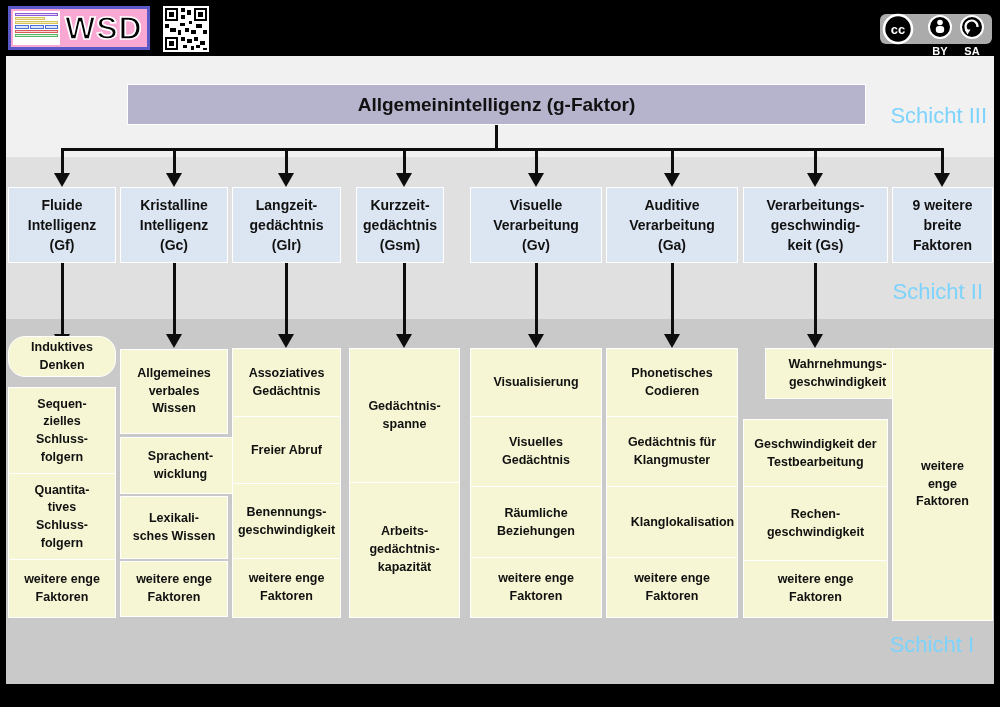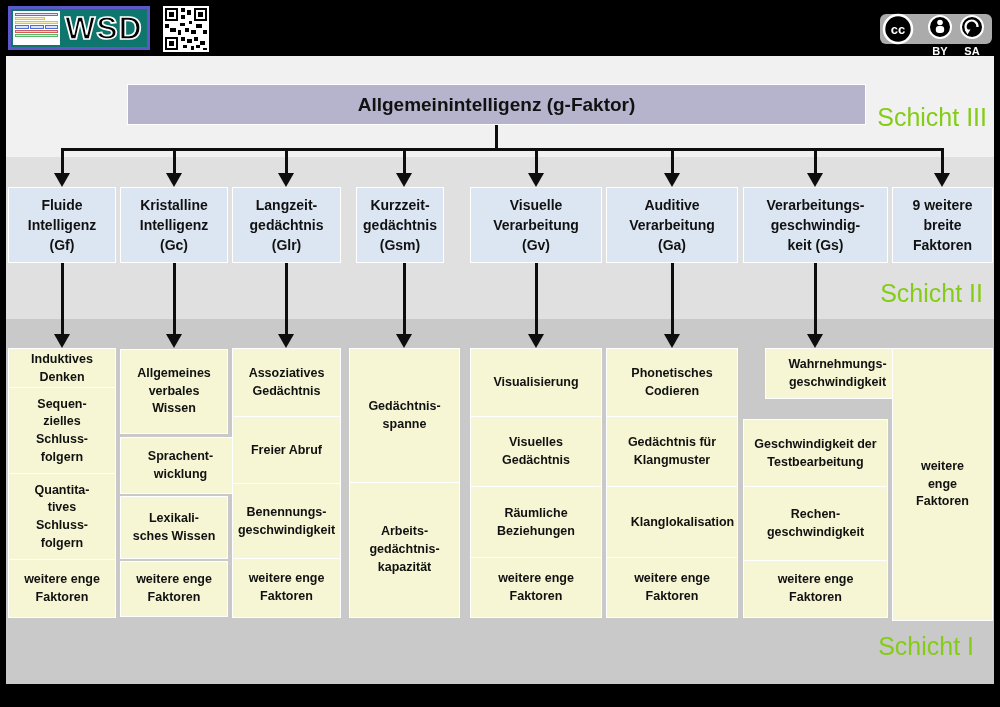--- a/index.html
+++ b/index.html
@@ -6,21 +6,21 @@
   .screen{
     position:relative;width:1000px;height:707px;background:#000;overflow:hidden;
     font-family:"Liberation Sans",sans-serif;color:#111;
   }
   .band{position:absolute;left:6px;width:988px;}
   .band-top{top:56px;height:101px;background:#f1f1f1;}
   .band-mid{top:157px;height:162px;background:#e0e0e0;}
   .band-bot{top:319px;height:365px;background:#c9c9c9;}
 
   
-  .logo-box{position:absolute;left:8px;top:6px;width:142px;height:44px;background:#0f766e;
+  .logo-box{position:absolute;left:8px;top:6px;width:142px;height:44px;background:#f9a8d4;
     border:3px solid #5b59c8;display:flex;align-items:center;box-sizing:border-box;}
   .thumb{width:48px;height:34px;background:#fff;margin-left:2px;padding:2px 2px;box-sizing:border-box;}
   .thumb .tr{height:3px;margin-bottom:1px;border-style:solid;border-width:1px;box-sizing:border-box;}
   .t1{border-color:#8a5bd6;background:#e9ddf7;}
   .t2{border-color:#d6c35b;background:#f7f0c0;width:70%;}
   .t3{border-color:#d6c35b;background:#f7f0c0;}
   .t4{display:flex;gap:1px;border:none !important;height:4px !important;}
   .t4 span{flex:1;border:1px solid #4a6fd6;background:#dde6f7;box-sizing:border-box;}
   .t5{border-color:#d65b5b;background:#f7d9d9;}
   .t6{border-color:#5bb86a;background:#ddf2e0;}
@@ -30,21 +30,21 @@
   .cc-badge-svg{position:absolute;left:872px;top:8px;}
 
   
   .bx{position:absolute;box-sizing:border-box;border:1px solid #ffffff;
       display:flex;align-items:center;justify-content:center;text-align:center;
       font-weight:bold;white-space:pre-line;}
   .title-bx{left:127px;top:84px;width:739px;height:41px;background:#b6b3cc;font-size:19px;}
   .broad{top:187px;height:76px;background:#dce6f2;font-size:14px;line-height:1.45;}
   .narrow{background:#f6f6d4;font-size:12.5px;line-height:1.42;}
 
-  .layer-label{position:absolute;font-size:25px;color:#84cc16;white-space:nowrap;}
+  .layer-label{position:absolute;font-size:22px;color:#7dd3fc;white-space:nowrap;}
 
   
   .cline{position:absolute;background:#0d0d0d;}
   .arrow{position:absolute;width:16px;}
   .arrow .stem{position:absolute;left:6.5px;top:0;width:3px;background:#0d0d0d;}
   .arrow .head{position:absolute;left:0;width:0;height:0;
     border-left:8px solid transparent;border-right:8px solid transparent;
     border-top:14px solid #0d0d0d;}
   .arrow-top{top:148px;height:39px;}
   .arrow-top .stem{height:25px;}
@@ -226,21 +226,21 @@
     </div>
   <div class="arrow arrow-mid" style="left:664px;">
       <div class="stem"></div>
       <div class="head"></div>
     </div>
   <div class="arrow arrow-mid" style="left:807px;">
       <div class="stem"></div>
       <div class="head"></div>
     </div>
 
-  <div class="bx narrow" style="left:8px;top:348px;width:108px;height:41px;">Induktives
+  <div class="bx narrow" style="left:8px;top:336px;width:108px;height:41px;border-radius:17px;">Induktives
 Denken</div>
   <div class="bx narrow" style="left:8px;top:387px;width:108px;height:88px;">Sequen-
 zielles
 Schluss-
 folgern</div>
   <div class="bx narrow" style="left:8px;top:473px;width:108px;height:88px;">Quantita-
 tives
 Schluss-
 folgern</div>
   <div class="bx narrow" style="left:8px;top:559px;width:108px;height:59px;">weitere enge

